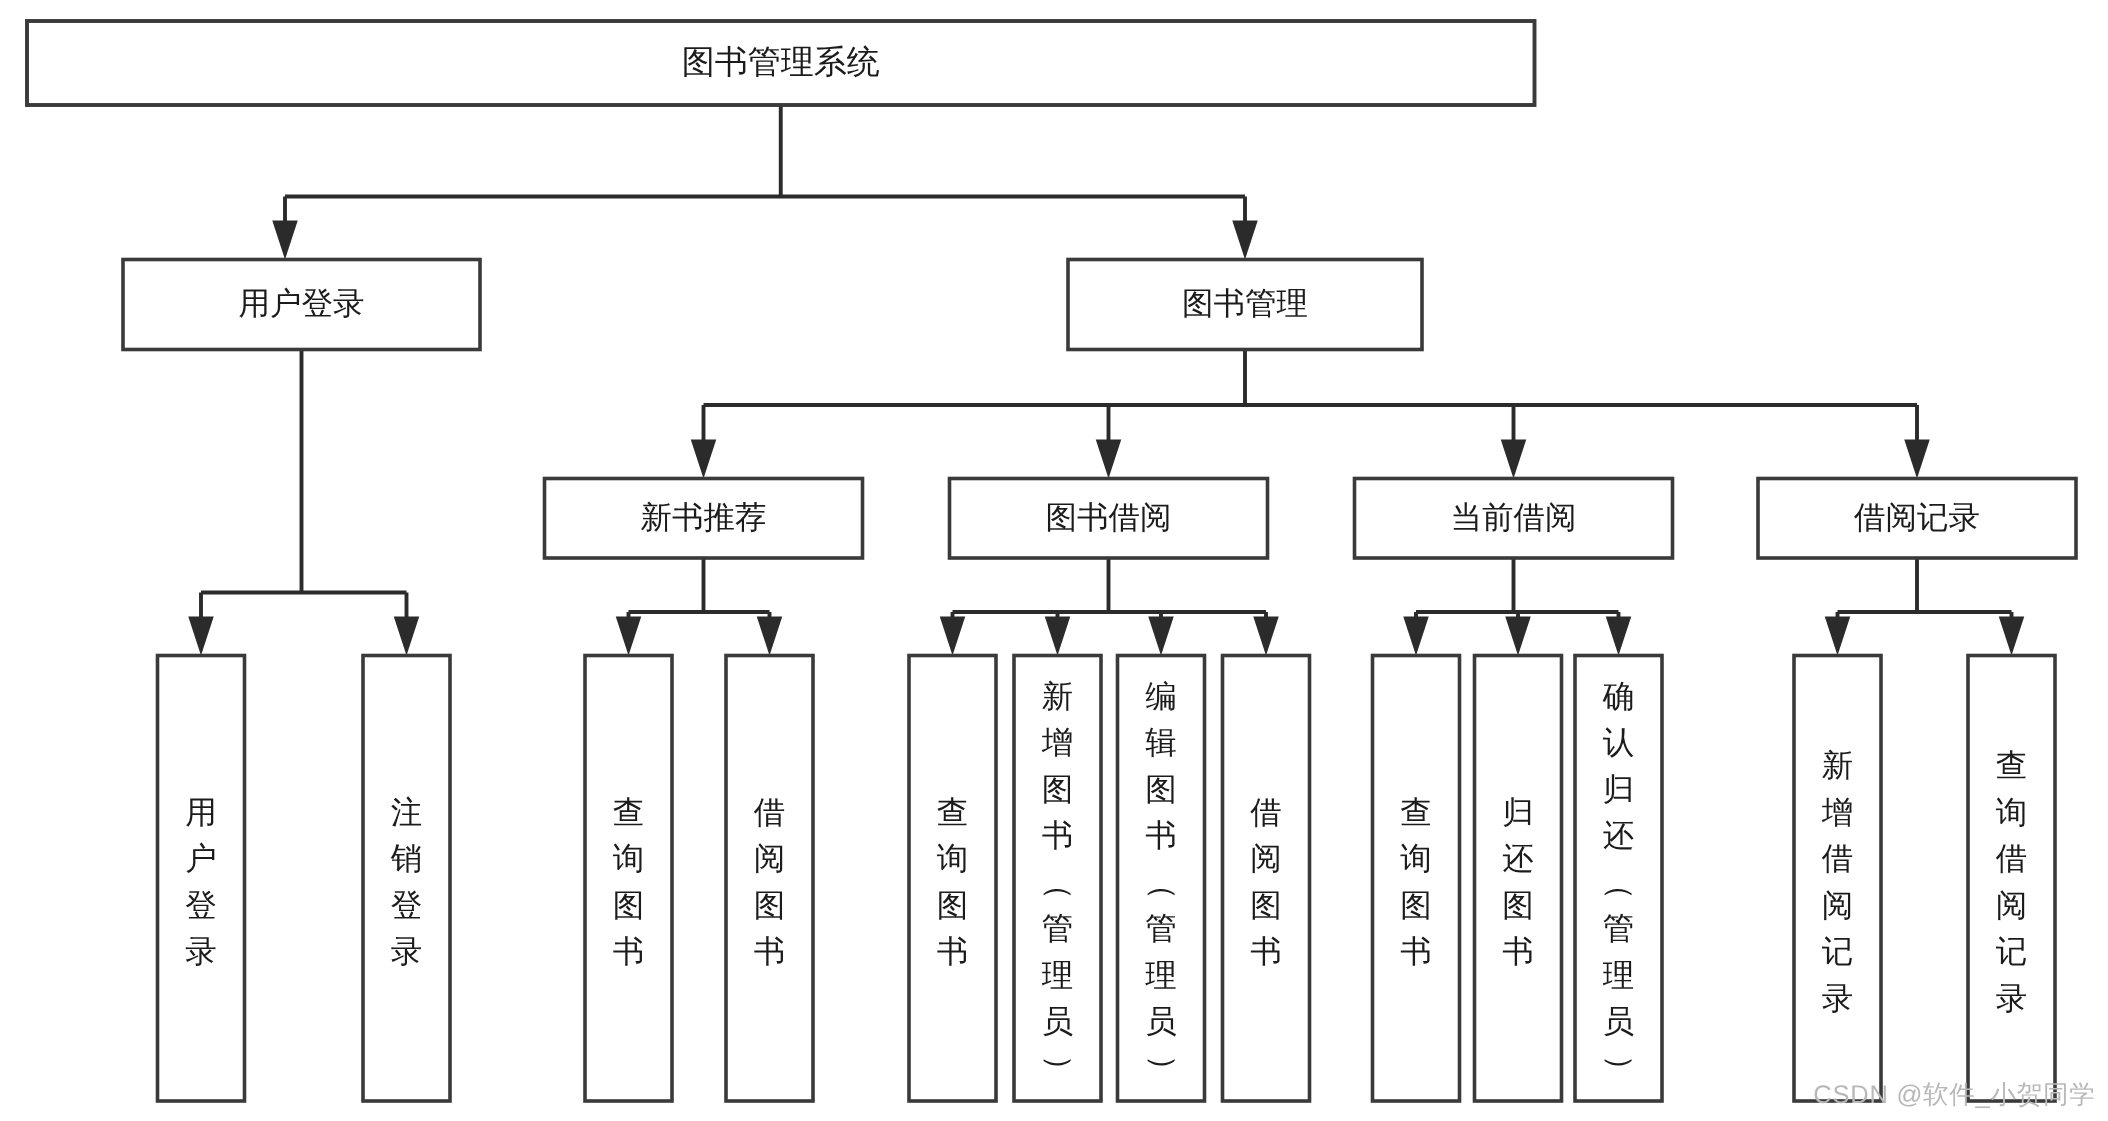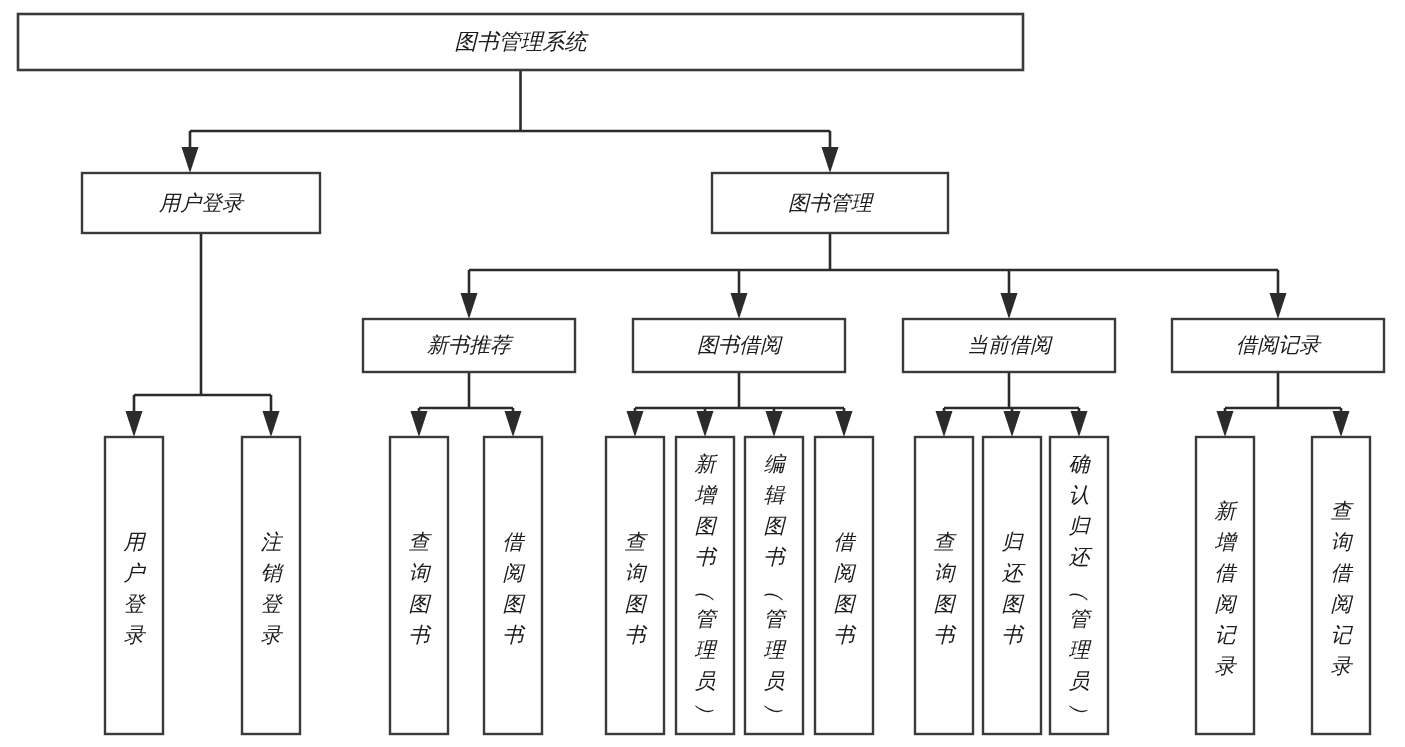--- a/index.html
+++ b/index.html
@@ -14,21 +14,20 @@
     font-family: "Liberation Sans", "DejaVu Sans", sans-serif;
     overflow: hidden;
     position: relative;
   }
   #diagram-root {
     position: absolute;
     left: 0;
     top: 0;
     width: 1405px;
     height: 747px;
-    font-style: italic;
   }
   svg.diagram {
     display: block;
     width: 1405px;
     height: 747px;
   }
   .node-box {
     fill: #ffffff;
     stroke: #3a3a3a;
     stroke-width: 2.4;
@@ -297,13 +296,14 @@
           <text class="vert-char" x="1341" y="512">查</text>
           <text class="vert-char" x="1341" y="543">询</text>
           <text class="vert-char" x="1341" y="574">借</text>
           <text class="vert-char" x="1341" y="605">阅</text>
           <text class="vert-char" x="1341" y="636">记</text>
           <text class="vert-char" x="1341" y="667">录</text>
           <title>查询借阅记录</title>
         </g>
       </g>
     </svg>
+  <div class="watermark">CSDN @软件_小贺同学</div>
 </div>
 
 </body></html>

